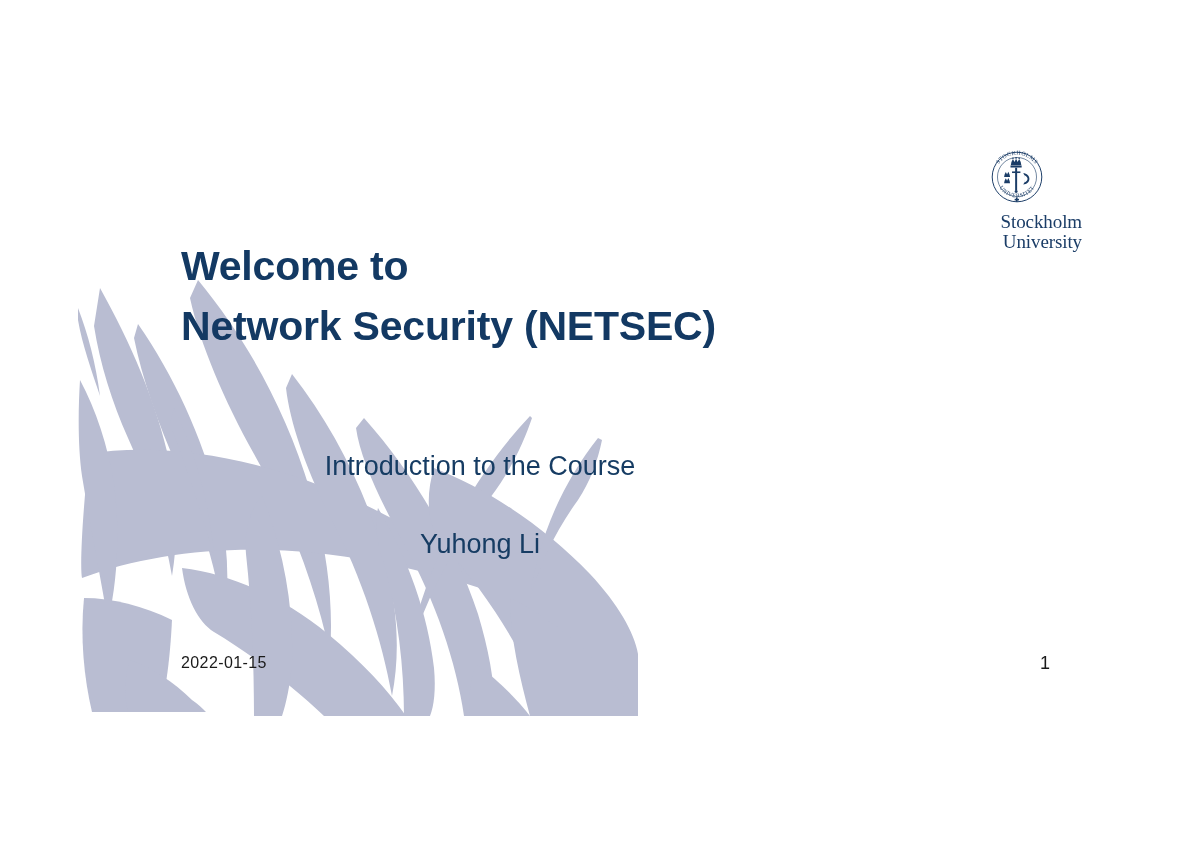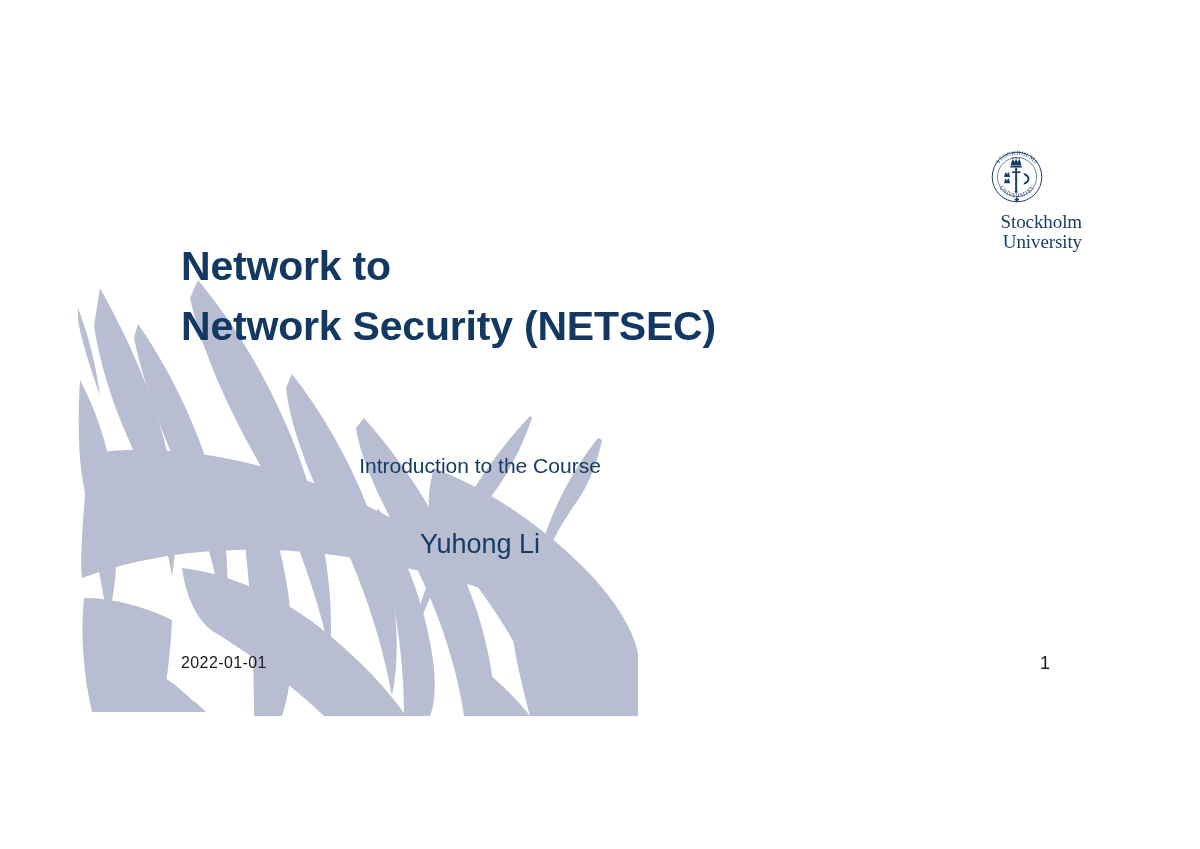--- a/index.html
+++ b/index.html
@@ -55,21 +55,21 @@
   .subtitle-block {
     position: absolute;
     left: 180px;
     top: 445px;
     width: 600px;
     text-align: center;
     z-index: 3;
   }
   .subtitle-line {
     font-family: "Liberation Sans", sans-serif;
-    font-size: 21px;
+    font-size: 27px;
     color: #163c63;
     line-height: 42px;
     white-space: nowrap;
   }
   .author-line {
     font-family: "Liberation Sans", sans-serif;
     font-size: 27px;
     color: #163c63;
     line-height: 42px;
     margin-top: 36px;
@@ -182,30 +182,30 @@
         <path d="M398,396 C420,412 438,430 452,448 L392,448 C390,430 392,412 398,396 Z"></path>
 
         <path d="M0,40 C10,66 18,96 22,128 C14,104 4,76 0,52 Z"></path>
 
         <path d="M96,140 C118,186 132,238 136,288 C124,246 108,198 92,156 Z"></path>
       </g>
     </svg>
   </div>
 
   <div class="title-block">
-    <div class="title-line">Network to</div>
+    <div class="title-line">Welcome to</div>
     <div class="title-line">Network Security (NETSEC)</div>
   </div>
 
   <div class="subtitle-block">
     <div class="subtitle-line">Introduction to the Course</div>
     <div class="author-line">Yuhong Li</div>
   </div>
 
-  <div class="footer-date">2022-01-01</div>
+  <div class="footer-date">2022-01-15</div>
 
   <div class="footer-pagenum">1</div>
 
   <div class="su-logo">
     <div class="su-seal">
       <svg viewBox="0 0 100 100" xmlns="http://www.w3.org/2000/svg" aria-hidden="true">
         <defs>
           <path id="arcTop" d="M 14,50 A 36,36 0 0 1 86,50"></path>
           <path id="arcBottom" d="M 17,50 A 33,33 0 0 0 83,50"></path>
         </defs>

